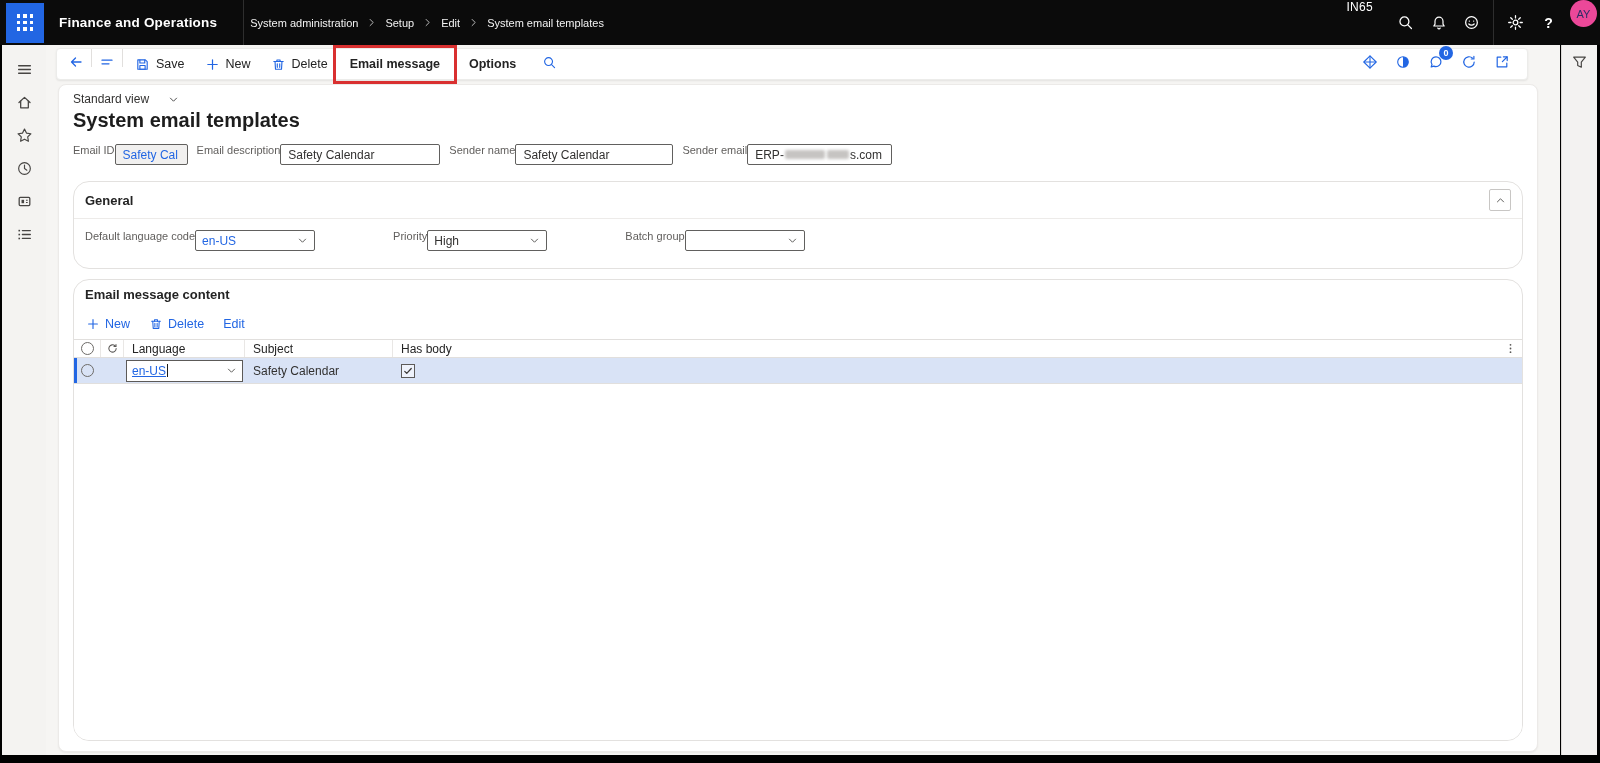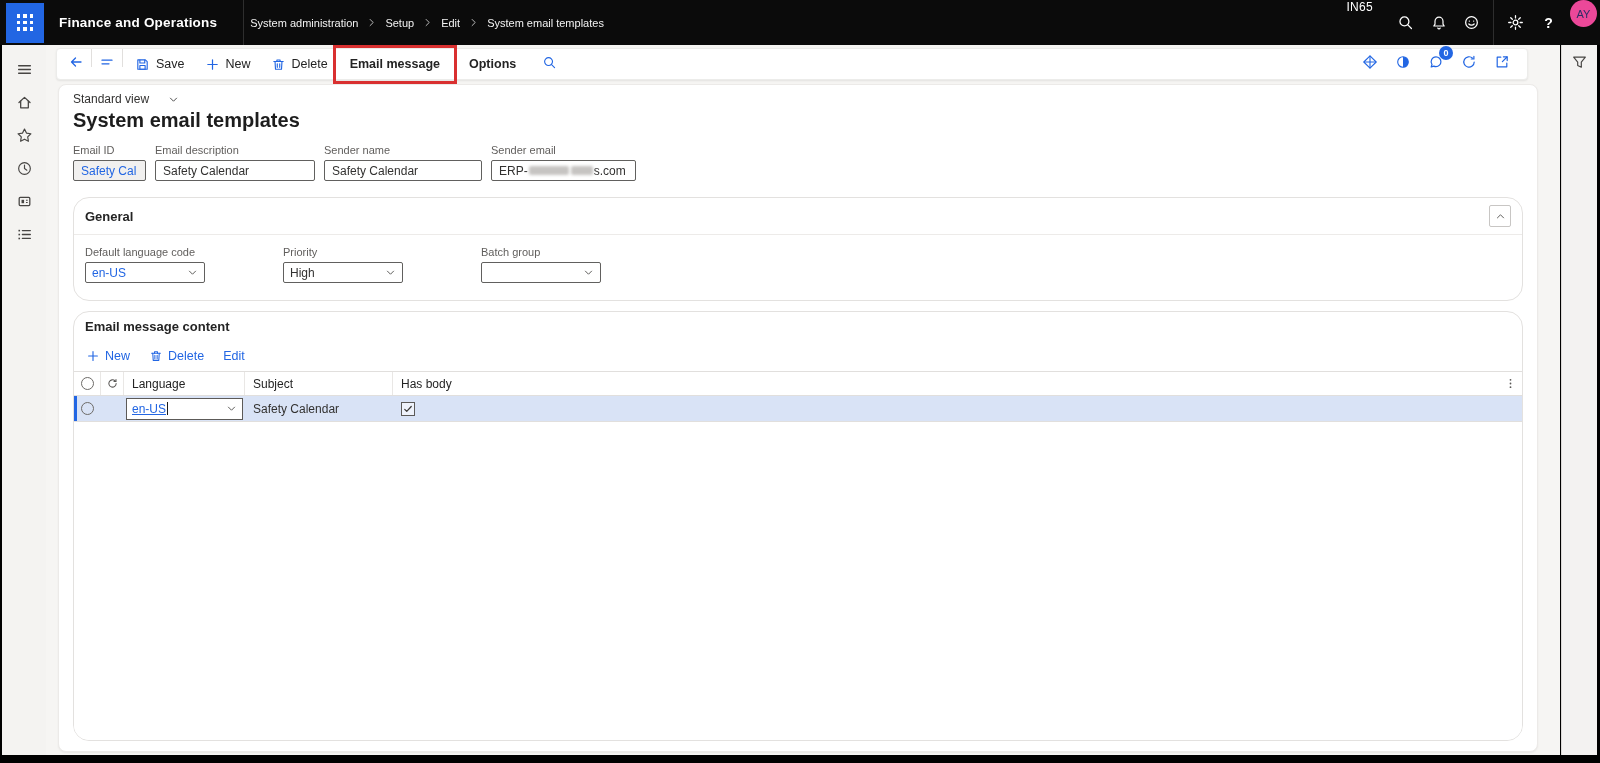--- a/index.html
+++ b/index.html
@@ -45,40 +45,40 @@
   .ap-right{margin-left:auto;display:flex;align-items:center;gap:7px;padding-right:6px}
   .ap-icon{width:26px;height:26px;display:flex;align-items:center;justify-content:center;color:#2266E3;cursor:pointer;position:relative}
   .badge{position:absolute;top:-3px;right:-4px;background:#2266E3;color:#fff;font-size:9px;font-weight:700;min-width:14px;height:14px;border-radius:7px;display:flex;align-items:center;justify-content:center;padding:0 3px}
 
   
   .content{position:absolute;left:12px;top:39px;width:1480px;bottom:3px;background:#fff;border:1px solid #eceae8;border-radius:8px;box-shadow:0 1px 2px rgba(0,0,0,.06);padding:7px 14px 10px 14px;display:flex;flex-direction:column;overflow:hidden}
   .view-row{display:flex;align-items:center;gap:19px;font-size:12px;color:#323130;cursor:pointer;width:fit-content}
   .page-title{font-size:20px;font-weight:600;color:#1d1d1d;margin:3px 0 12px}
 
   .fields-row{display:flex;gap:9px;margin-bottom:16px}
-  .fgroup{display:flex;flex-direction:column}
+  .fgroup{display:flex;flex-direction:row}
   .flabel{font-size:11px;color:#605e5c;margin-bottom:4px;white-space:nowrap}
   .finput{height:21px;border:1px solid #61605e;border-radius:2px;background:#fff;font-size:12px;color:#323130;display:flex;align-items:center;padding:0 7px;cursor:text}
   .finput.readonly{background:#f1f0ef;color:#2266E3}
   .blob{display:inline-block;height:9px;border-radius:2px;background:#c6c4c2;filter:blur(1.6px);margin:0 1px}
 
   .section{border:1px solid #e3e1df;border-radius:16px;background:#fff}
   .section-header{display:flex;align-items:center;justify-content:space-between;padding:7px 11px;border-bottom:1px solid #edebe9}
   .section-title{font-size:13px;font-weight:700;color:#242424}
   .collapse-btn{width:22px;height:22px;border:1px solid #c8c6c4;border-radius:2px;background:#fff;display:flex;align-items:center;justify-content:center;color:#5a5856;cursor:pointer}
   .section-body{padding:11px 11px 17px;display:flex}
   .combo{width:120px;height:21px;border:1px solid #61605e;border-radius:2px;display:flex;align-items:center;justify-content:space-between;padding:0 6px;font-size:12px;color:#323130;background:#fff;cursor:pointer}
   .combo .chev{color:#5a5856;display:flex}
   .val-blue{color:#2266E3}
   .sp78{margin-left:78px}
 
   .grid-section{margin-top:10px;flex:1;display:flex;flex-direction:column;overflow:hidden}
   .grid-toolbar{display:flex;align-items:center;gap:19px;padding:8px 12px;font-size:12.5px;color:#2266E3}
   .gt-btn{display:flex;align-items:center;gap:5px;cursor:pointer}
-  .grid-header{display:flex;align-items:stretch;height:25px;border-top:1px solid #e1dfdd;border-bottom:1px solid #e1dfdd;font-size:12px;color:#242424}
+  .grid-header{display:flex;align-items:stretch;height:19px;border-top:1px solid #e1dfdd;border-bottom:1px solid #e1dfdd;font-size:12px;color:#242424}
   .gh-cell{display:flex;align-items:center;padding:0 8px;border-right:1px solid #e9e7e5}
   .c1{width:27px;justify-content:center;padding:0}
   .c2{width:23px;justify-content:center;padding:0;color:#5a5856}
   .c3{width:121px}
   .c4{width:148px}
   .c5{flex:1;border-right:none}
   .c-more{width:24px;display:flex;align-items:center;justify-content:center;color:#5a5856;cursor:pointer}
   .radio{width:13px;height:13px;border:1px solid #6d6b68;border-radius:50%;background:transparent;cursor:pointer}
   .grid-row{display:flex;align-items:center;height:26px;background:#d9e3f6;border-bottom:1px solid #e1dfdd;position:relative;font-size:12px;cursor:pointer}
   .grid-row::before{content:"";position:absolute;left:0;top:0;bottom:0;width:3px;background:#2266E3}

